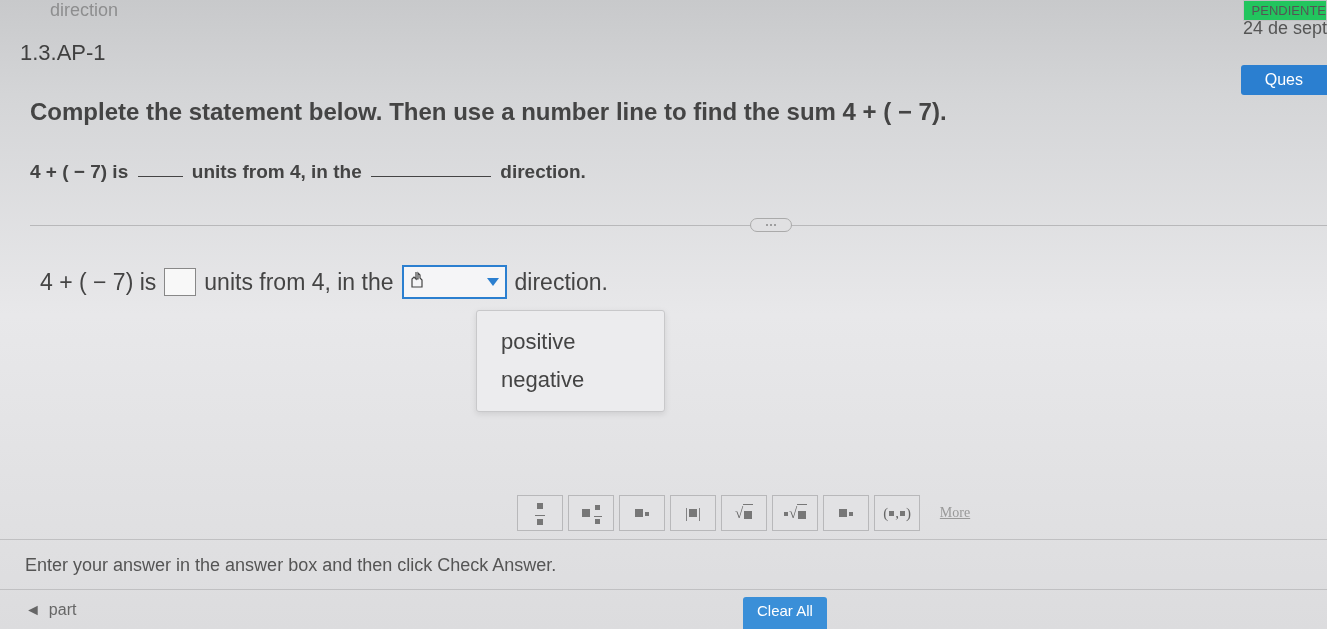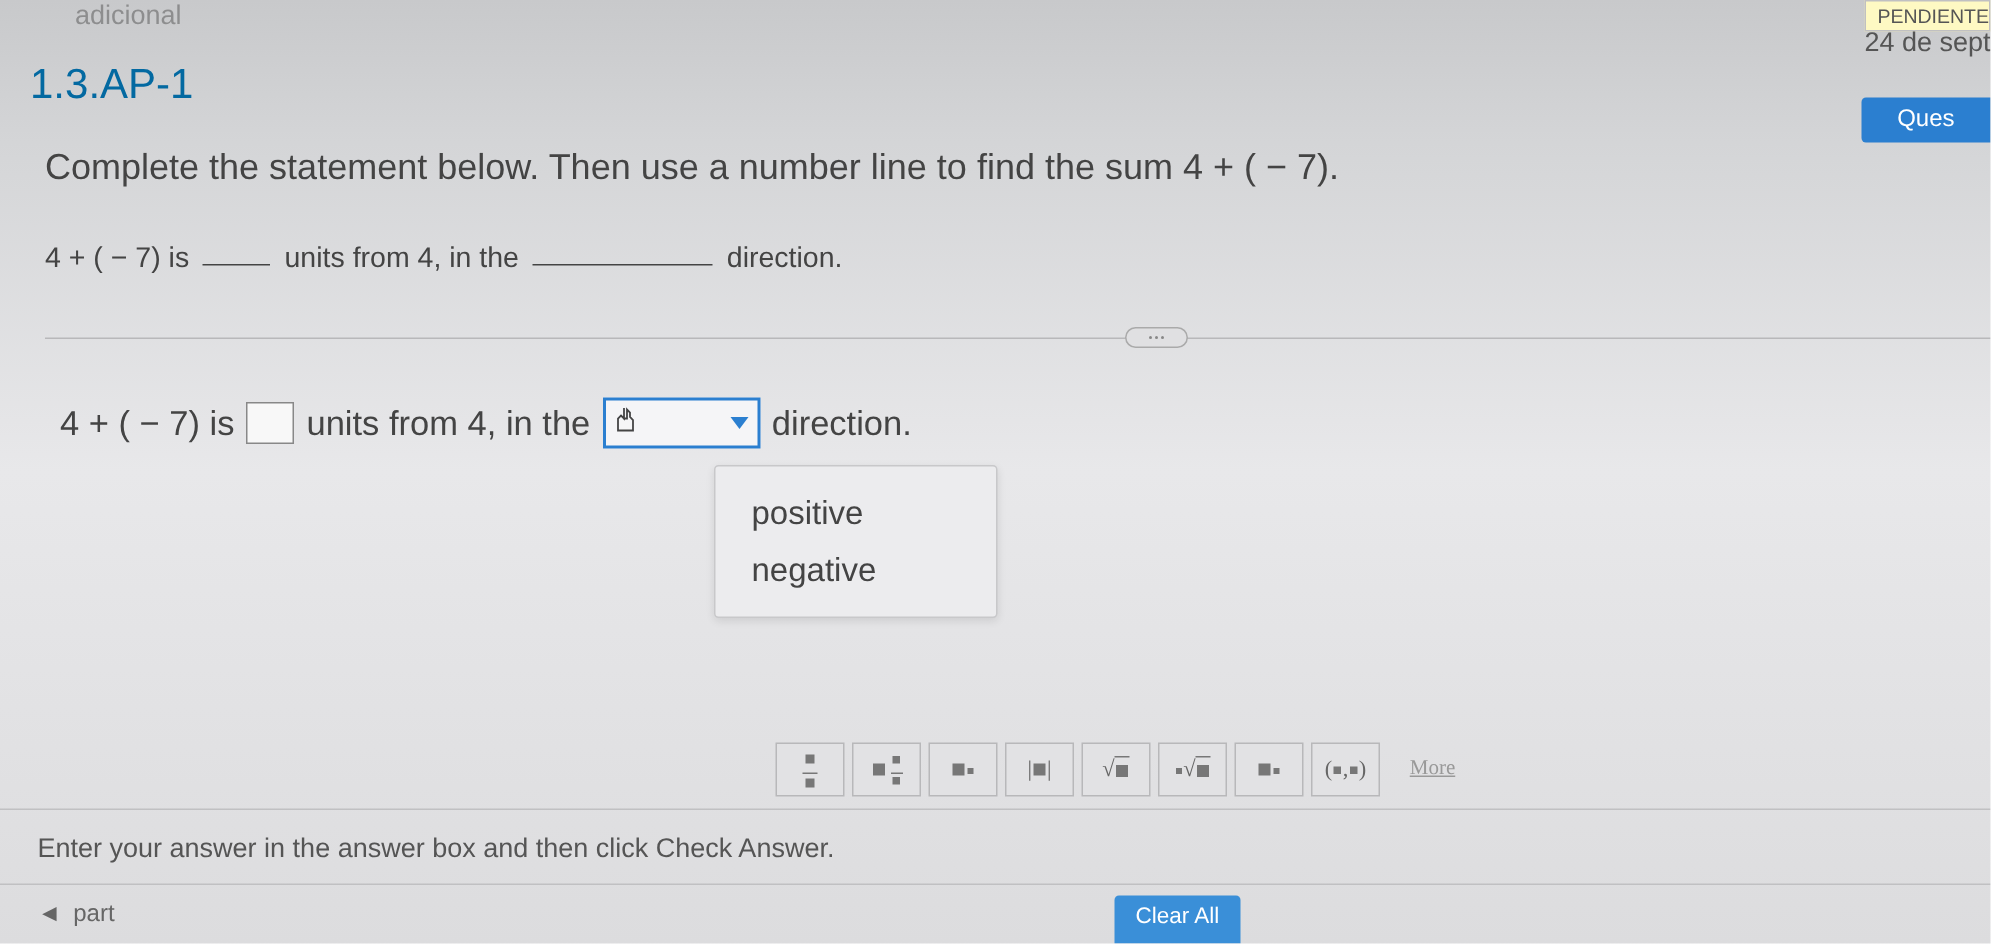--- a/index.html
+++ b/index.html
@@ -24,50 +24,51 @@
       position: absolute;
       top: 18px;
       right: 0;
       font-size: 18px;
       color: #555;
     }
     .section-badge-right {
       position: absolute;
       top: 0;
       right: 0;
-      background: #fef9c3;
+      background: #22c55e;
       border: 1px solid #c0c0c2;
       padding: 2px 0 2px 8px;
       font-size: 13px;
       color: #555;
     }
     .problem-id {
       position: absolute;
       top: 40px;
       left: 20px;
-      font-size: 28px;
-      color: #0369a1;
+      font-size: 22px;
+      color: #404040;
     }
     .ques-button {
       position: absolute;
       top: 65px;
       right: 0;
       background: #2b7fd0;
       color: #fff;
       padding: 6px 24px;
       font-size: 16px;
       border-top-left-radius: 3px;
       border-bottom-left-radius: 3px;
       cursor: pointer;
     }
     .content-area {
       position: absolute;
       top: 95px;
       left: 30px;
       right: 10px;
+      font-weight: bold;
     }
     .question-text {
       font-size: 24px;
       color: #444;
       line-height: 1.4;
       margin-bottom: 28px;
     }
     .fill-sentence {
       font-size: 19px;
       color: #444;
@@ -241,21 +242,21 @@
       font-size: 15px;
       border-radius: 3px 3px 0 0;
       cursor: pointer;
       height: 32px;
     }
     .sq { display:inline-block; width:8px; height:8px; background:#777; margin:0 1px; vertical-align:middle;}
   </style>
 </head>
 <body>
 
-<div class="top-header-fragment">adicional</div>
+<div class="top-header-fragment">direction</div>
 <div class="section-badge-right">PENDIENTE</div>
 <div class="date-label">24 de sept</div>
 
 <div class="problem-id">1.3.AP-1</div>
 
 <div class="ques-button">Ques</div>
 
 <div class="content-area">
   <div class="question-text">Complete the statement below. Then use a number line to find the sum 4 + ( − 7).</div>
   <div class="fill-sentence">

